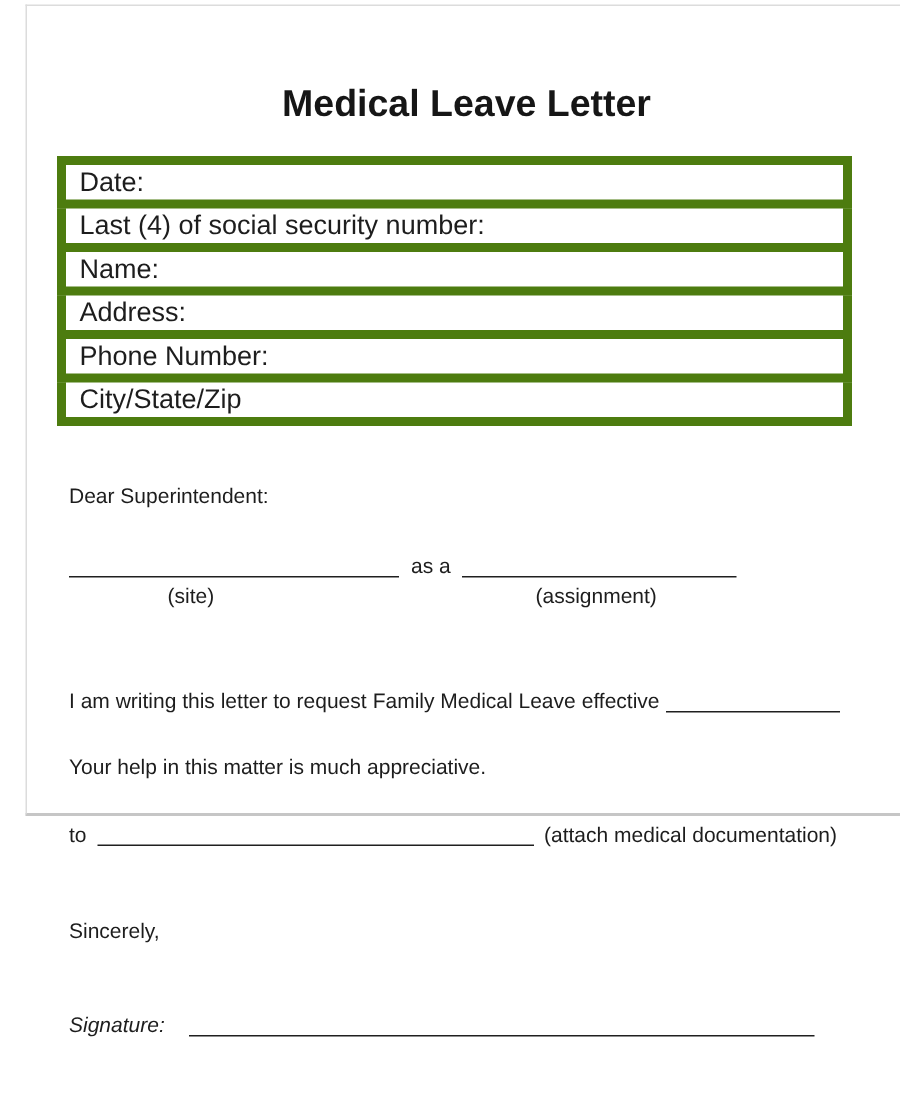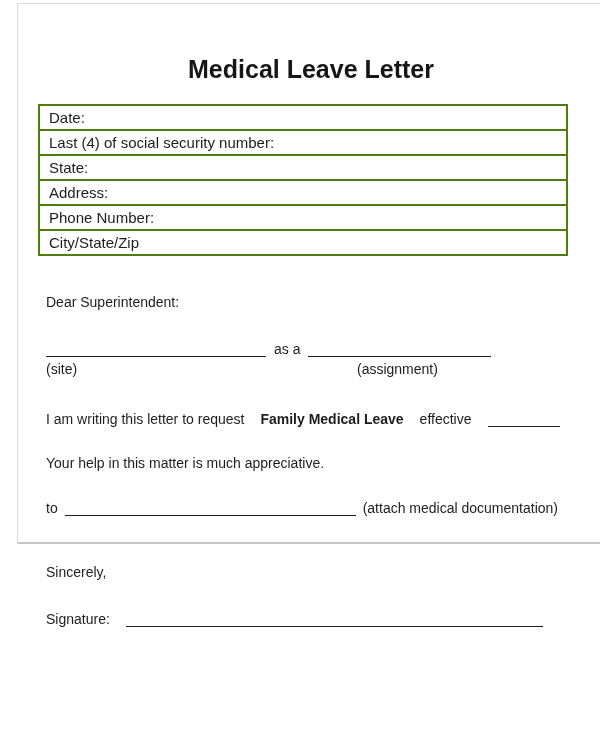--- a/index.html
+++ b/index.html
@@ -35,23 +35,23 @@
     color: #161616;
     letter-spacing: 0px;
   }
   table.info-table {
     border-collapse: collapse;
     margin: 20px 0 0 20px;
     width: 530px;
     table-layout: fixed;
   }
   table.info-table td {
-    border: 2px solid #4d7c0f;
+    border: 6px solid #4d7c0f;
     height: 22px;
-    font-size: 15px;
+    font-size: 18px;
     padding: 0 0 1px 9px;
     color: #1d1d1d;
   }
   .letter {
     margin: 36px 0 0 28px;
     width: 522px;
     font-size: 14px;
     line-height: 20px;
   }
   .line {
@@ -59,37 +59,37 @@
     align-items: baseline;
     white-space: nowrap;
   }
   .blank {
     border-bottom: 1.6px solid #1f1f1f;
     align-self: flex-end;
     margin-bottom: 2px;
     height: 10px;
   }
   .grow { flex: 1 1 auto; }
-  .bold { font-weight: bold; }
+  .bold { font-weight: normal; margin-top: 20px; }
 
   .line-salutation { margin-top: 0; }
   .line-myname  { margin-top: 23px; width: 482px; gap: 6px; }
   .line-site    { margin-top: 27px; width: 445px; gap: 8px; align-items: flex-end; }
   .line-sitelabels { margin-top: 0; width: 445px; }
-  .line-request { margin-top: 30px; width: 514px; gap: 16px; }
+  .line-request { margin-top: 30px; width: 514px; gap: 4px; }
   .line-to      { margin-top: 25px; width: 512px; gap: 7px; }
   .line-help    { margin-top: 24px; }
   .line-signoff { margin-top: 44px; }
-  .line-signature { margin-top: 27px; width: 497px; gap: 16px; }
+  .line-signature { margin-top: 43px; width: 497px; gap: 16px; font-style: italic; }
 
   .site-blank { width: 220px; }
   .label-site {
     display: inline-block;
     width: 220px;
-    text-align: left;
+    text-align: center;
     padding-right: 55px;
     box-sizing: border-box;
   }
   .label-gap { display: inline-block; width: 41px; }
   .label-assignment {
     display: inline-block;
     width: 190px;
     text-align: center;
   }
 </style>
@@ -102,21 +102,21 @@
 
   <table class="info-table">
     <tbody>
       <tr>
         <td>Date:</td>
       </tr>
       <tr>
         <td>Last (4) of social security number:</td>
       </tr>
       <tr>
-        <td>State:</td>
+        <td>Name:</td>
       </tr>
       <tr>
         <td>Address:</td>
       </tr>
       <tr>
         <td>Phone Number:</td>
       </tr>
       <tr>
         <td>City/State/Zip</td>
       </tr>

